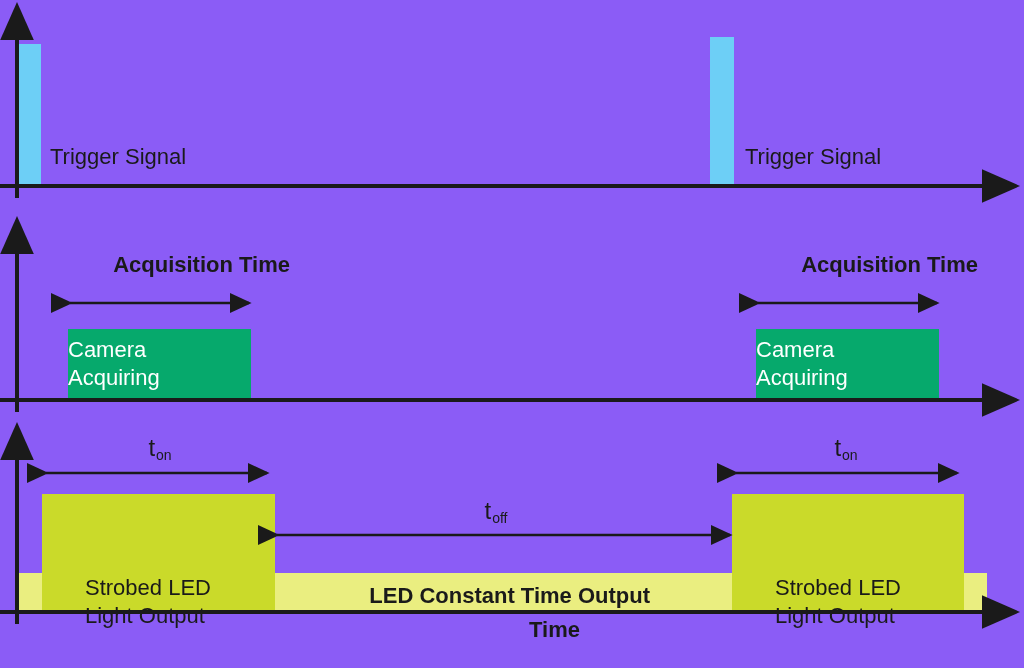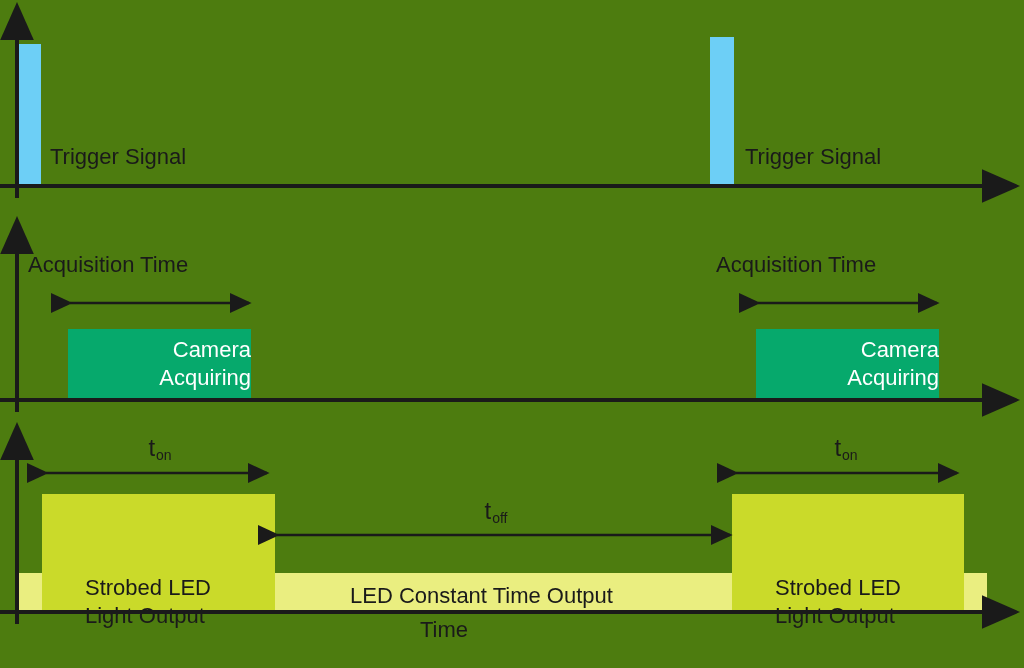--- a/index.html
+++ b/index.html
@@ -7,44 +7,45 @@
     padding: 0;
     background: #ffffff;
   }
   body {
     font-family: "Liberation Sans", sans-serif;
   }
   #stage {
     position: relative;
     width: 1024px;
     height: 668px;
-    background: #4d7c0f;
+    background: #8b5cf6;
     overflow: hidden;
   }
   .label {
     position: absolute;
     color: #1a1a1a;
     font-family: "Liberation Sans", sans-serif;
     font-size: 22px;
     line-height: 1.15;
     white-space: nowrap;
   }
   .label.center {
-    text-align: left;
+    text-align: right;
+    font-weight: bold;
   }
   .pulse {
     position: absolute;
   }
   .box-label {
     position: absolute;
     color: #ffffff;
     font-family: "Liberation Sans", sans-serif;
     font-size: 22px;
     line-height: 1.25;
-    text-align: right;
+    text-align: left;
     white-space: nowrap;
     pointer-events: none;
   }
   .box-label.dark {
     color: #1a1a1a;
     text-align: left;
     margin-top: 48px;
   }
   .sub {
     font-size: 14px;

